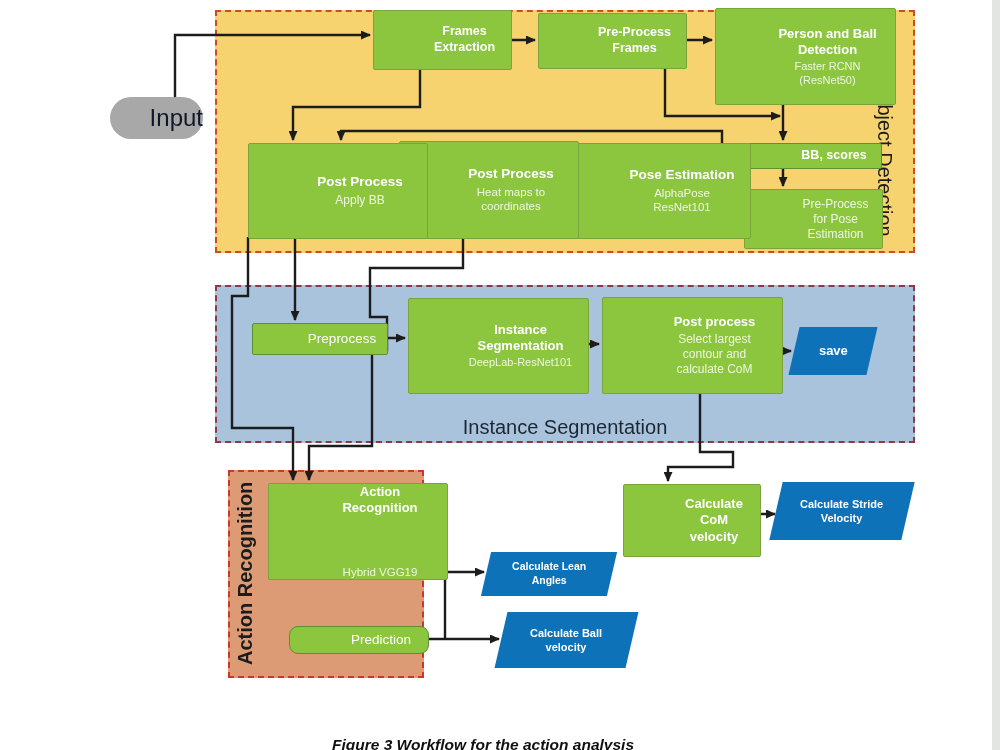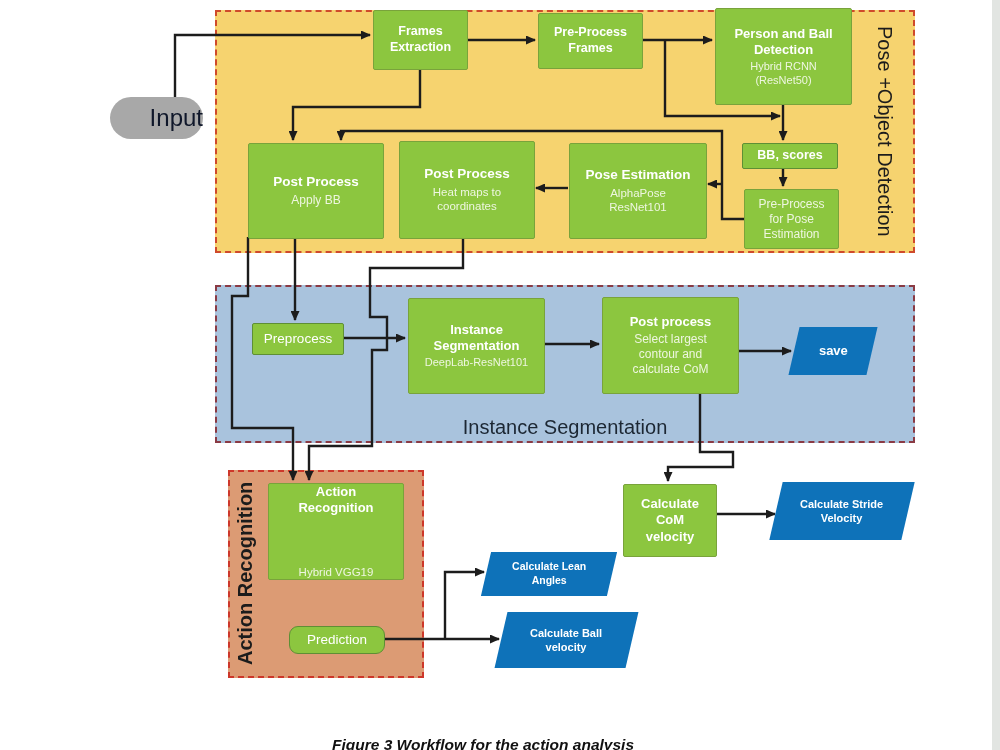--- a/index.html
+++ b/index.html
@@ -4,21 +4,21 @@
 <style>
   html,body{margin:0;padding:0;background:#fff;}
   #stage{position:relative;width:1000px;height:750px;overflow:hidden;background:#ffffff;
          font-family:"Liberation Sans",sans-serif;}
   .region{position:absolute;z-index:1;}
   .region.yellow{background:var(--region-yellow);border:2px dashed var(--border-red);}
   .region.blue{background:var(--region-blue);border:2px dashed var(--border-maroon);}
   .region.orange{background:var(--region-orange);border:2px dashed var(--border-red2);}
   .gbox{position:absolute;z-index:3;background:var(--box-green);border:1px solid var(--box-green-border);
         color:#fff;display:flex;flex-direction:column;align-items:center;justify-content:center;
-        text-align:center;border-radius:2px;line-height:1.25;}
+        text-align:center;border-radius:2px;line-height:1.25;padding-left:44px;}
   .gbox .t{font-weight:bold;white-space:pre-line;}
   .gbox .s{font-weight:normal;color:#eef6e0;white-space:pre-line;margin-top:2px;}
   .smallbox{border:1.5px solid var(--box-green-border2);}
   .para{position:absolute;z-index:3;background:var(--para-blue);transform:skewX(-13deg);
         display:flex;align-items:center;justify-content:center;color:#fff;text-align:center;line-height:1.3;}
   .para span{transform:skewX(13deg);white-space:pre-line;font-weight:600;}
   .pill{position:absolute;z-index:3;background:var(--input-gray);border-radius:21px;color:#0f172a;
         display:flex;align-items:center;justify-content:flex-end;font-size:24px;}
   .vlabel{position:absolute;z-index:2;color:#1c1c1c;display:flex;align-items:center;justify-content:center;
           writing-mode:vertical-rl;white-space:nowrap;}
@@ -80,21 +80,21 @@
     <span class="t">Frames
 Extraction</span>
   </div>
   <div class="gbox" style="left:538px;top:13px;width:103px;height:54px;font-size:12.5px;">
     <span class="t">Pre-Process
 Frames</span>
   </div>
   <div class="gbox" style="left:715px;top:8px;width:135px;height:95px;font-size:13px;">
     <span class="t">Person and Ball
 Detection</span>
-    <span class="s" style="font-size:11px;">Hybrid RCNN
+    <span class="s" style="font-size:11px;">Faster RCNN
 (ResNet50)</span>
   </div>
   <div class="gbox smallbox" style="left:742px;top:143px;width:94px;height:24px;font-size:12.5px;font-weight:600;">
     <span>BB, scores</span>
   </div>
   <div class="gbox" style="left:744px;top:189px;width:93px;height:58px;font-size:12px;">
     <span class="s" style="margin-top:0;">Pre-Process
 for Pose
 Estimation</span>
   </div>

